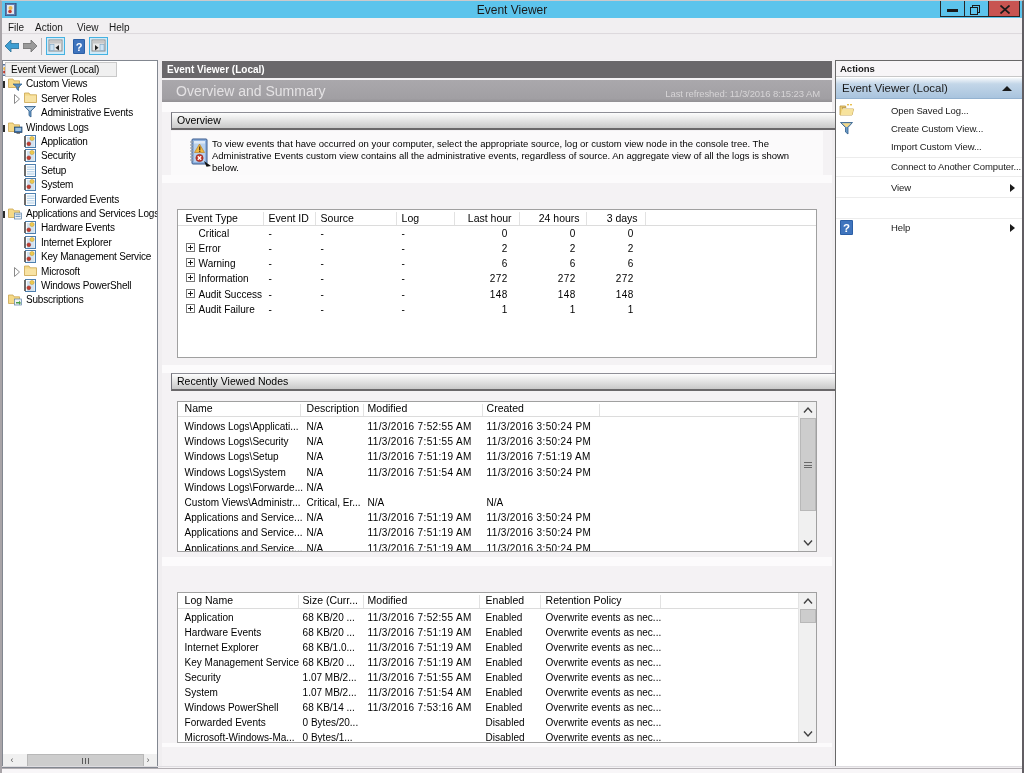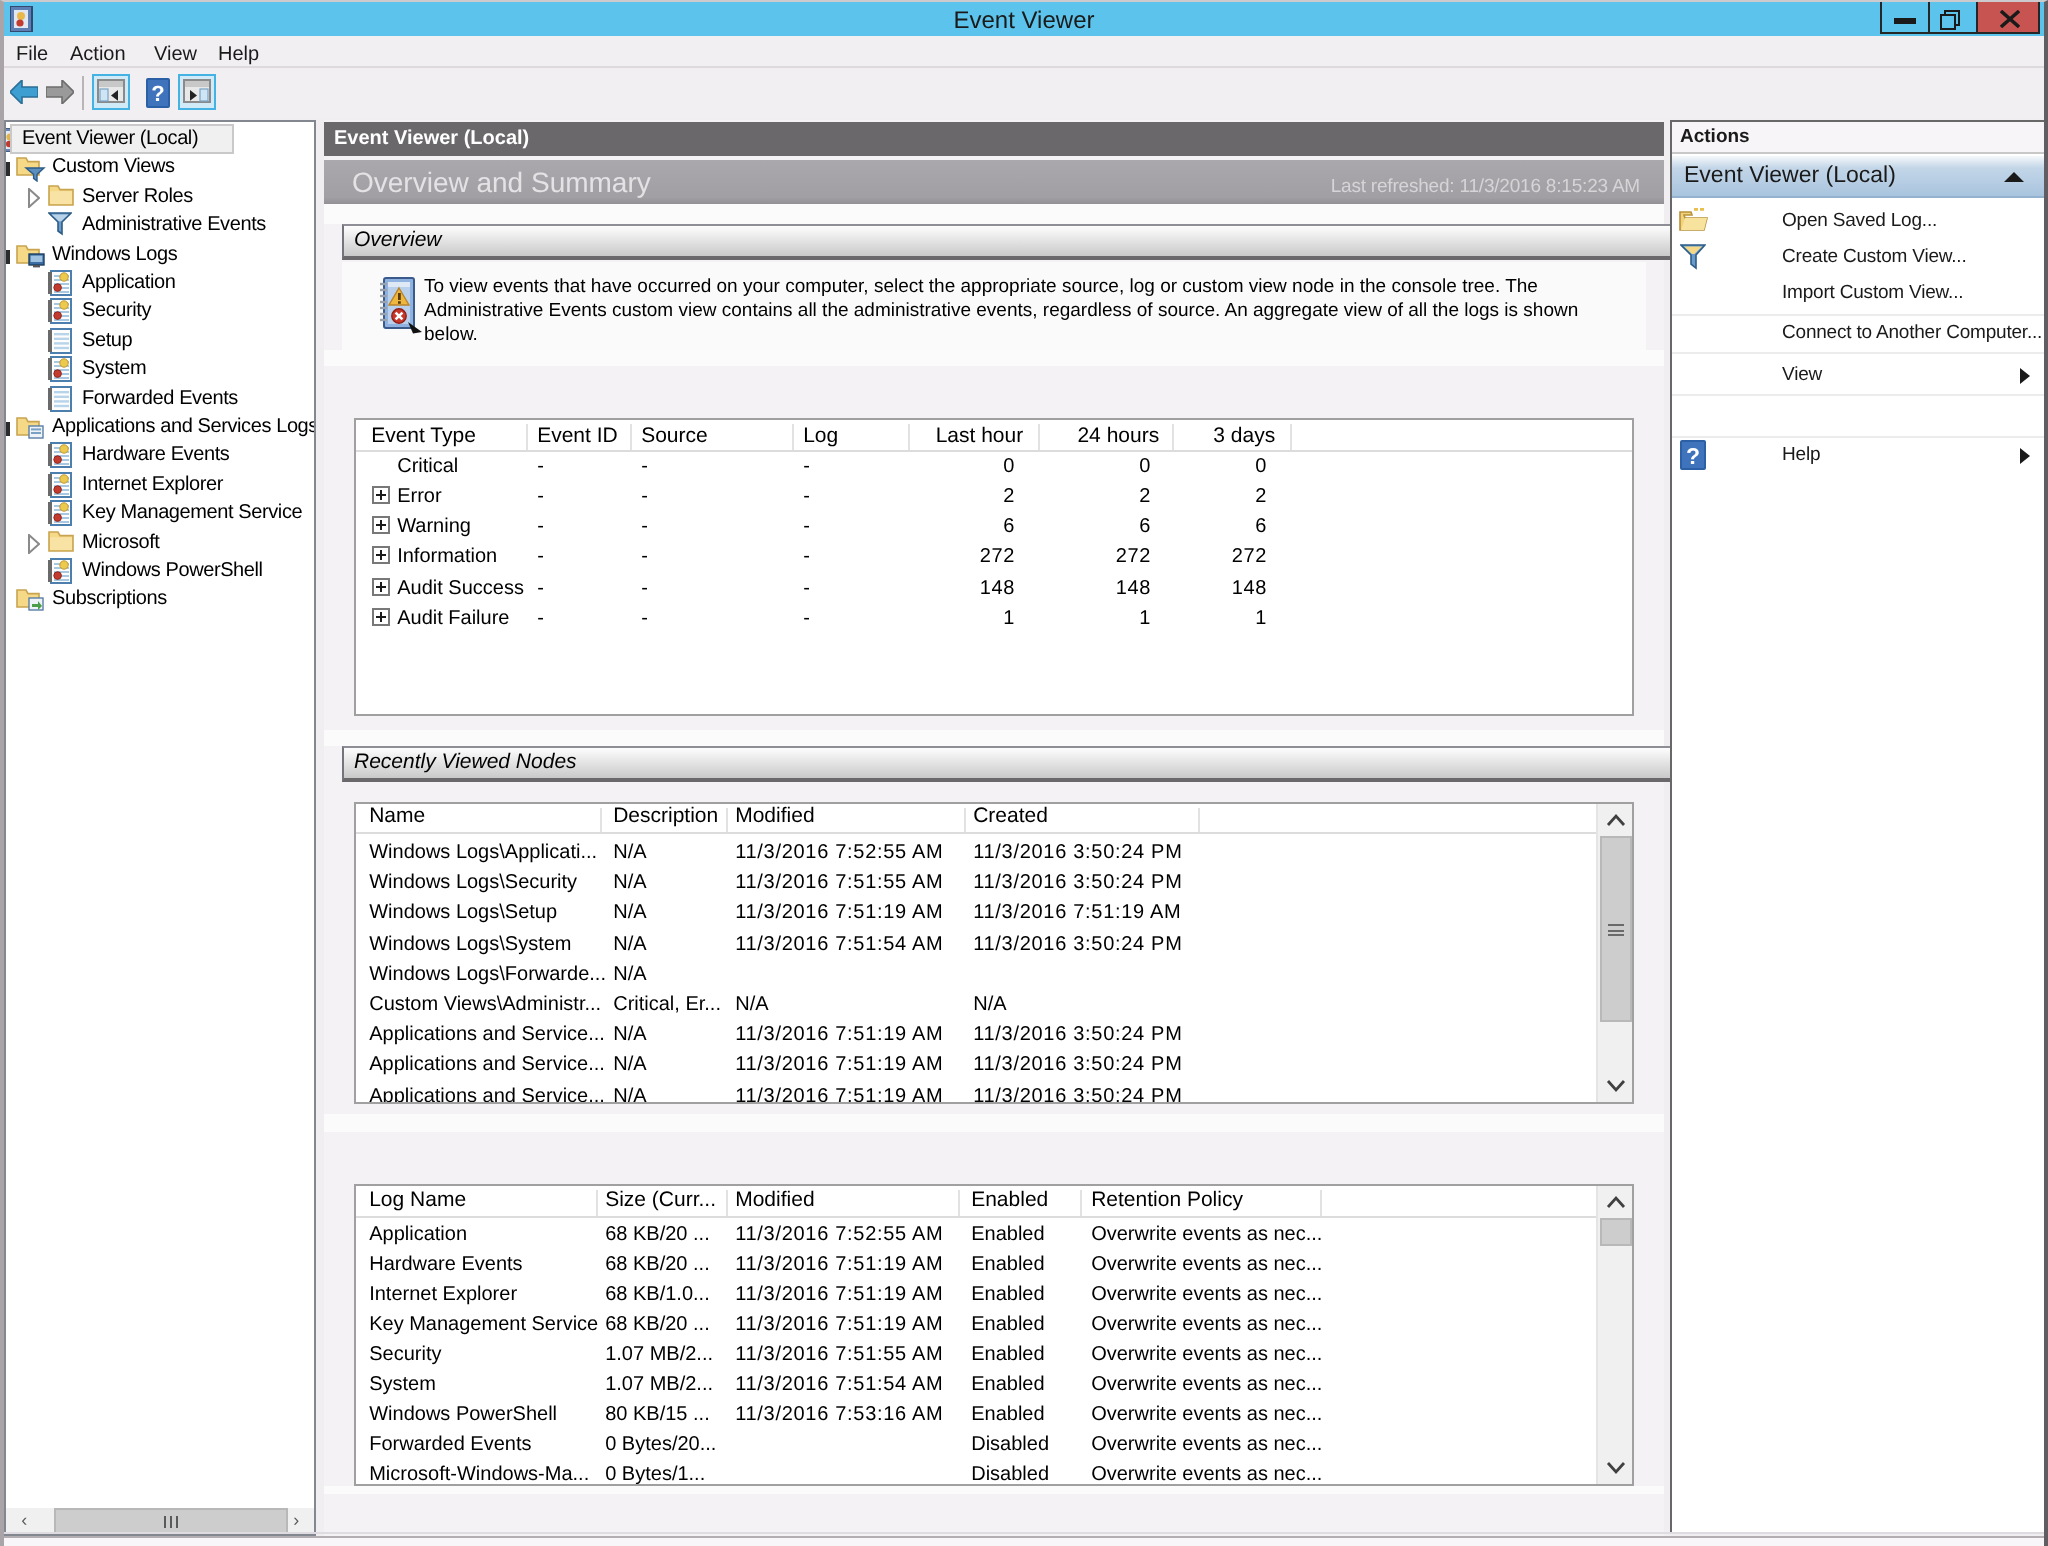--- a/index.html
+++ b/index.html
@@ -21,21 +21,21 @@
 .tsep { position:absolute; left:40px; top:3px; width:1px; height:17px; background:#b8b4b8; }
 .tbox { position:absolute; top:2px; width:19px; height:18px; border:1px solid #44b2e2; background:#d0eaf8; }
 #tree { position:absolute; left:2px; top:60px; width:156px; height:708px; background:#fff; border:1px solid #828790; font-size:10px; letter-spacing:-0.2px; color:#000; overflow:hidden; }
 #center { position:absolute; left:162px; top:60px; width:670px; height:708px; background:#f4f2f4; }
 .wstrip { position:absolute; left:0; width:670px; background:#fcfbfc; }
 #actions { position:absolute; left:835px; top:60px; width:187px; height:706px; background:#fff; border-left:1px solid #686868; border-top:1px solid #686868; font-size:9.5px; letter-spacing:-0.1px; color:#1a1a1a; }
 #chead { position:absolute; left:0; top:1px; width:670px; height:17px; background:#6a686b; color:#fff; font-size:10px; font-weight:bold; line-height:17px; padding-left:5px; }
 #gradbar { position:absolute; left:0; top:20px; width:670px; height:21.5px; background:linear-gradient(#aaa8ac,#a19fa3 85%,#929094); }
 #gradbar .big { position:absolute; left:14px; top:2.5px; font-size:14px; color:#e4e2e4; }
 #gradbar .lr { position:absolute; right:12px; bottom:3px; font-size:9.5px; letter-spacing:-0.1px; color:#d6d4d6; }
-.secbar { position:absolute; left:9px; width:768px; height:18px; border-top:1px solid #8e8e96; border-left:1px solid #74747c; border-right:1px solid #74747c; border-bottom:2px solid #6a686a; background:linear-gradient(#fdfdfd,#c9c9c9); font-size:10.5px; letter-spacing:0; color:#000; line-height:15px; padding-left:5px;font-style:italic; }
+.secbar { position:absolute; left:9px; width:768px; height:18px; border-top:1px solid #8e8e96; border-left:1px solid #74747c; border-right:1px solid #74747c; border-bottom:2px solid #6a686a; background:linear-gradient(#fdfdfd,#c9c9c9); font-size:10.5px; letter-spacing:0; color:#000; line-height:15px; padding-left:5px; }
 .secbar .arr { position:absolute; right:7px; top:6px; width:0; height:0; border-left:4px solid transparent; border-right:4px solid transparent; border-bottom:4px solid #1a1a1a; }
 .tablebox { position:absolute; left:14.6px; width:640px; background:#fff; border:1px solid #a0a0a0; font-size:10px; color:#000; overflow:hidden; }
 .th { position:absolute; height:13px; line-height:13px; font-size:10.5px; letter-spacing:0; white-space:nowrap; }
 .thsep { position:absolute; top:2px; width:1px; height:13px; background:#e2e2e2; }
 .hline { position:absolute; left:0; width:100%; height:1px; background:#dcdcdc; }
 .cell { position:absolute; height:15px; line-height:15px; white-space:nowrap; }
 .cell.num { letter-spacing:0.35px; }
 .plus { position:absolute; width:9px; height:9px; border:1px solid #787878; background:#fff; }
 .plus:before { content:""; position:absolute; left:1px; top:3px; width:5px; height:1px; background:#1a1a1a; }
 .plus:after { content:""; position:absolute; left:3px; top:1px; width:1px; height:5px; background:#1a1a1a; }
@@ -516,21 +516,21 @@
 <div class="cell" style="left:125px;top:76.5px">1.07 MB/2...</div>
 <div class="cell num" style="left:190px;top:76.5px">11/3/2016 7:51:55 AM</div>
 <div class="cell" style="left:308px;top:76.5px">Enabled</div>
 <div class="cell" style="left:368px;top:76.5px">Overwrite events as nec...</div>
 <div class="cell" style="left:7px;top:91.5px">System</div>
 <div class="cell" style="left:125px;top:91.5px">1.07 MB/2...</div>
 <div class="cell num" style="left:190px;top:91.5px">11/3/2016 7:51:54 AM</div>
 <div class="cell" style="left:308px;top:91.5px">Enabled</div>
 <div class="cell" style="left:368px;top:91.5px">Overwrite events as nec...</div>
 <div class="cell" style="left:7px;top:106.5px">Windows PowerShell</div>
-<div class="cell" style="left:125px;top:106.5px">80 KB/15 ...</div>
+<div class="cell" style="left:125px;top:106.5px">68 KB/14 ...</div>
 <div class="cell num" style="left:190px;top:106.5px">11/3/2016 7:53:16 AM</div>
 <div class="cell" style="left:308px;top:106.5px">Enabled</div>
 <div class="cell" style="left:368px;top:106.5px">Overwrite events as nec...</div>
 <div class="cell" style="left:7px;top:121.5px">Forwarded Events</div>
 <div class="cell" style="left:125px;top:121.5px">0 Bytes/20...</div>
 <div class="cell" style="left:190px;top:121.5px"></div>
 <div class="cell" style="left:308px;top:121.5px">Disabled</div>
 <div class="cell" style="left:368px;top:121.5px">Overwrite events as nec...</div>
 <div class="cell" style="left:7px;top:136.5px">Microsoft-Windows-Ma...</div>
 <div class="cell" style="left:125px;top:136.5px">0 Bytes/1...</div>

